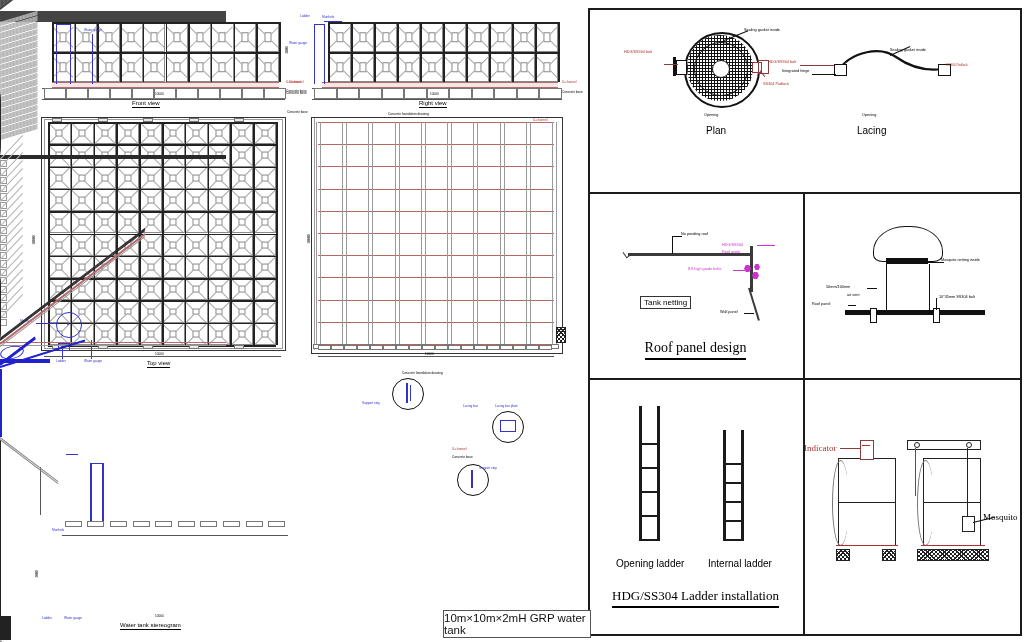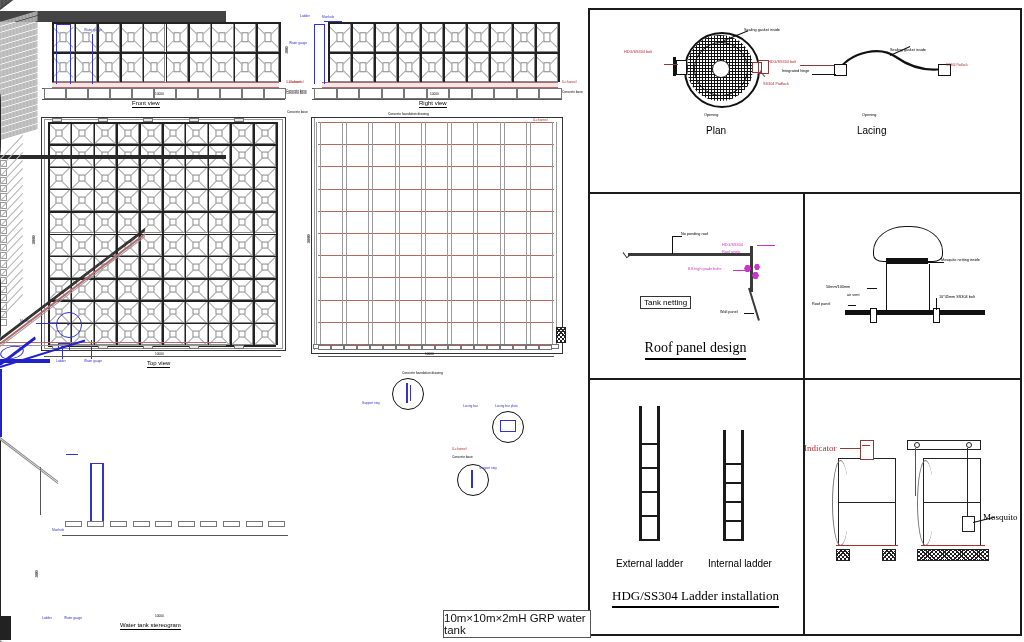--- a/index.html
+++ b/index.html
@@ -1551,21 +1551,21 @@
   <div class="lad-rail" style="left:723px;top:430px;height:109px;"></div>
   <div class="lad-rail" style="left:741px;top:430px;height:109px;"></div>
   <div id="int-rungs">
       <div class="lad-rung" style="left:723px;top:463px;width:21px;"></div>
       <div class="lad-rung" style="left:723px;top:482px;width:21px;"></div>
       <div class="lad-rung" style="left:723px;top:501px;width:21px;"></div>
       <div class="lad-rung" style="left:723px;top:520px;width:21px;"></div>
       <div class="lad-rung" style="left:723px;top:539px;width:21px;"></div>
     </div>
 
-  <div class="t" style="left:616px;top:558px;font-size:10px;">External ladder</div>
+  <div class="t" style="left:616px;top:558px;font-size:10px;">Opening ladder</div>
   <div class="t" style="left:708px;top:558px;font-size:10px;">Internal ladder</div>
 
   <div class="sect-title" style="left:588px;top:588px;width:215px;font-size:13px;">
     <span class="u serif" style="font-family:'Liberation Serif',serif;">HDG/SS304 Ladder installation</span>
   </div>
 
   <div class="wl-tank" style="left:838px;top:458px;width:58px;height:88px;"></div>
   <div style="position:absolute;left:838px;top:502px;width:58px;height:1px;background:#222;"></div>
   <div id="wli-left-diag">
       <div style="left:838px;top:458px;width:72.80109889280517px;height:0.8px;background:#8a8a8a;transform:rotate(37.184706453233126deg);transform-origin:left center;"></div>

